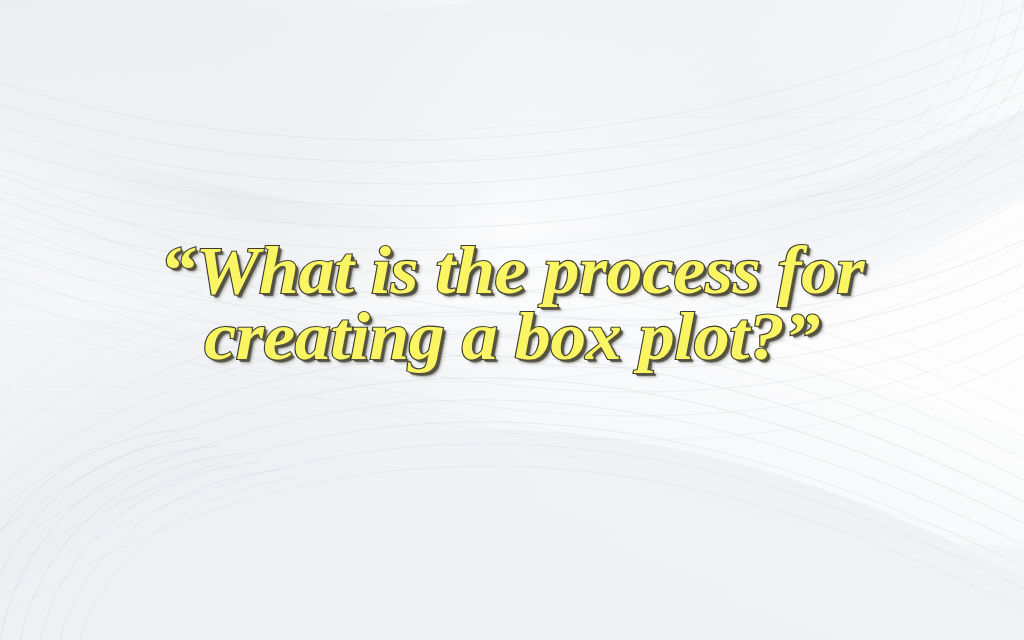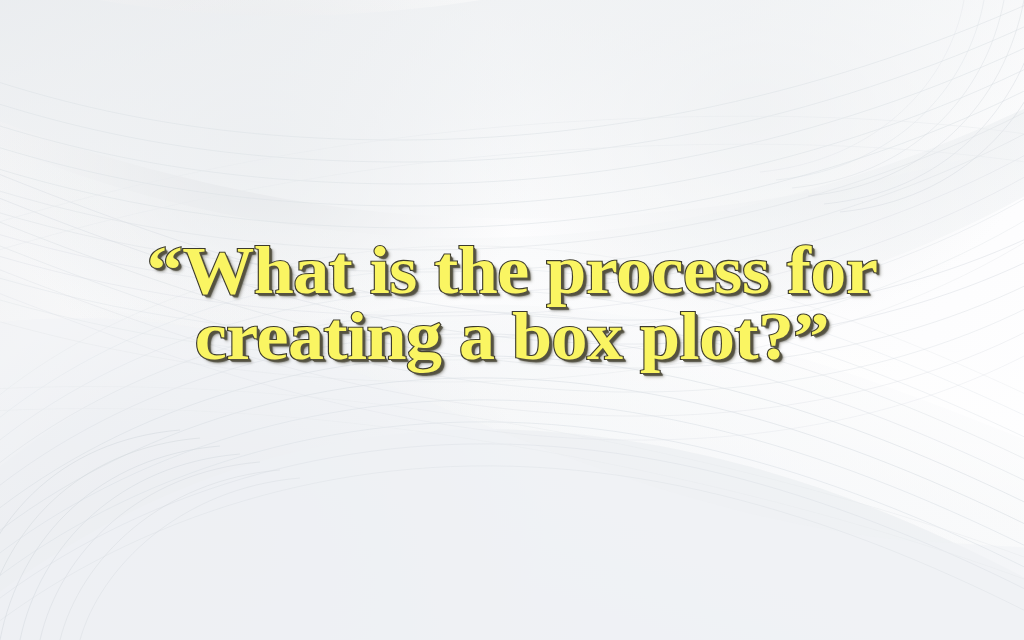--- a/index.html
+++ b/index.html
@@ -57,20 +57,21 @@
   }
 
   
   .headline-wrap {
     position: absolute;
     left: 0;
     right: 0;
     top: 238px;
     text-align: center;
     z-index: 5;
+    font-style: italic;
   }
 
   .headline {
     margin: 0;
     font-family: "Liberation Serif", "DejaVu Serif", serif;
     font-weight: 700;
     font-size: 68px;
     line-height: 0.97;
     letter-spacing: -0.5px;
     color: #faf562;

